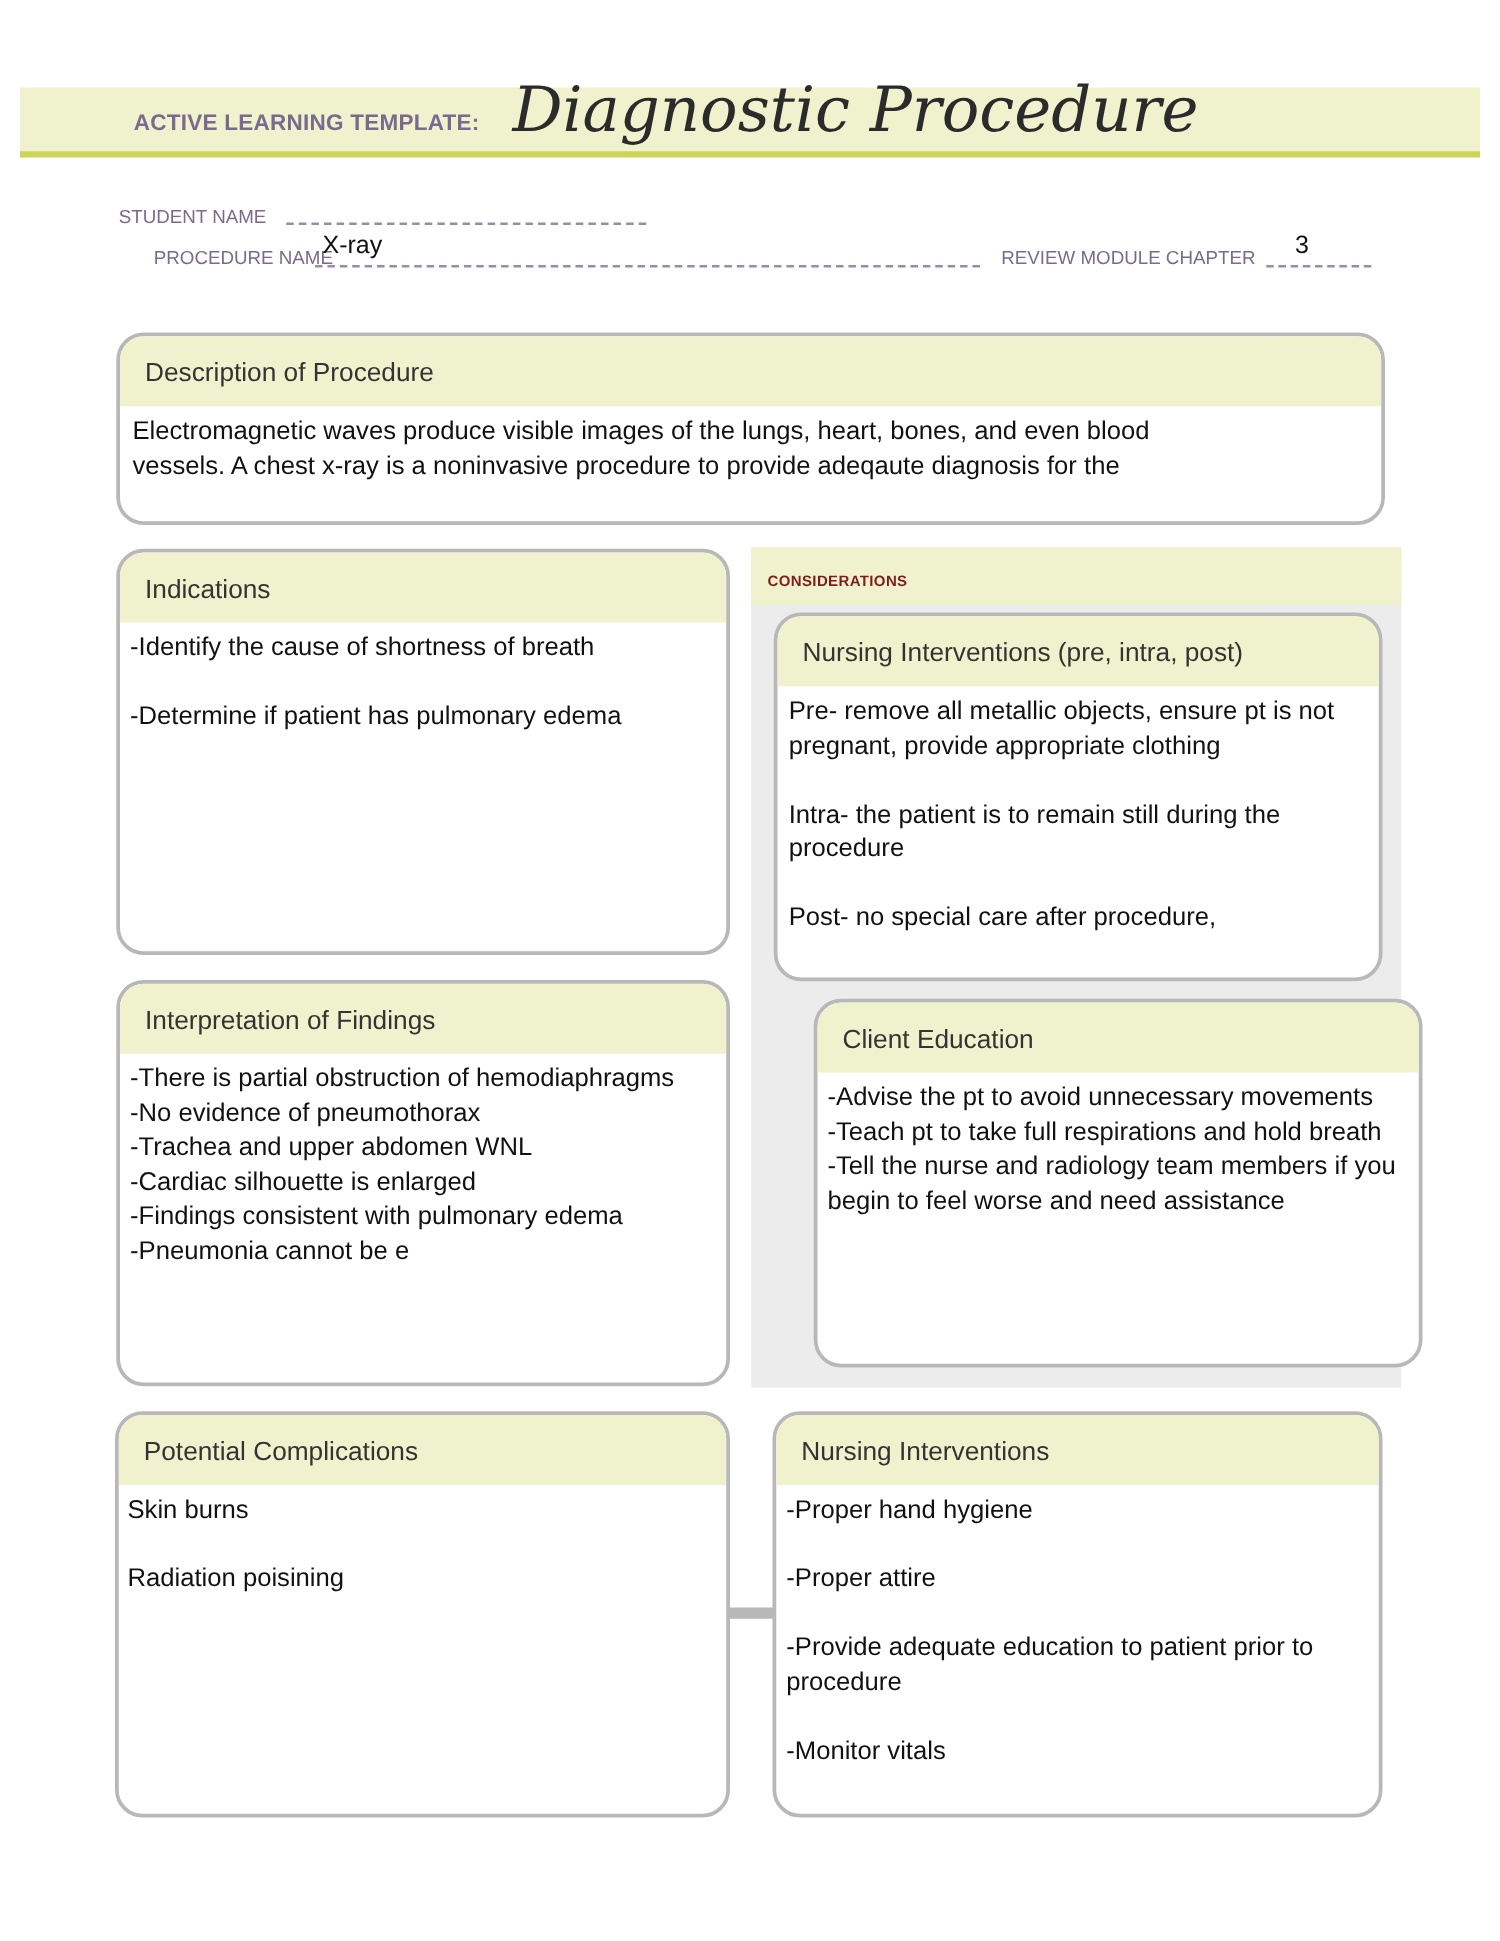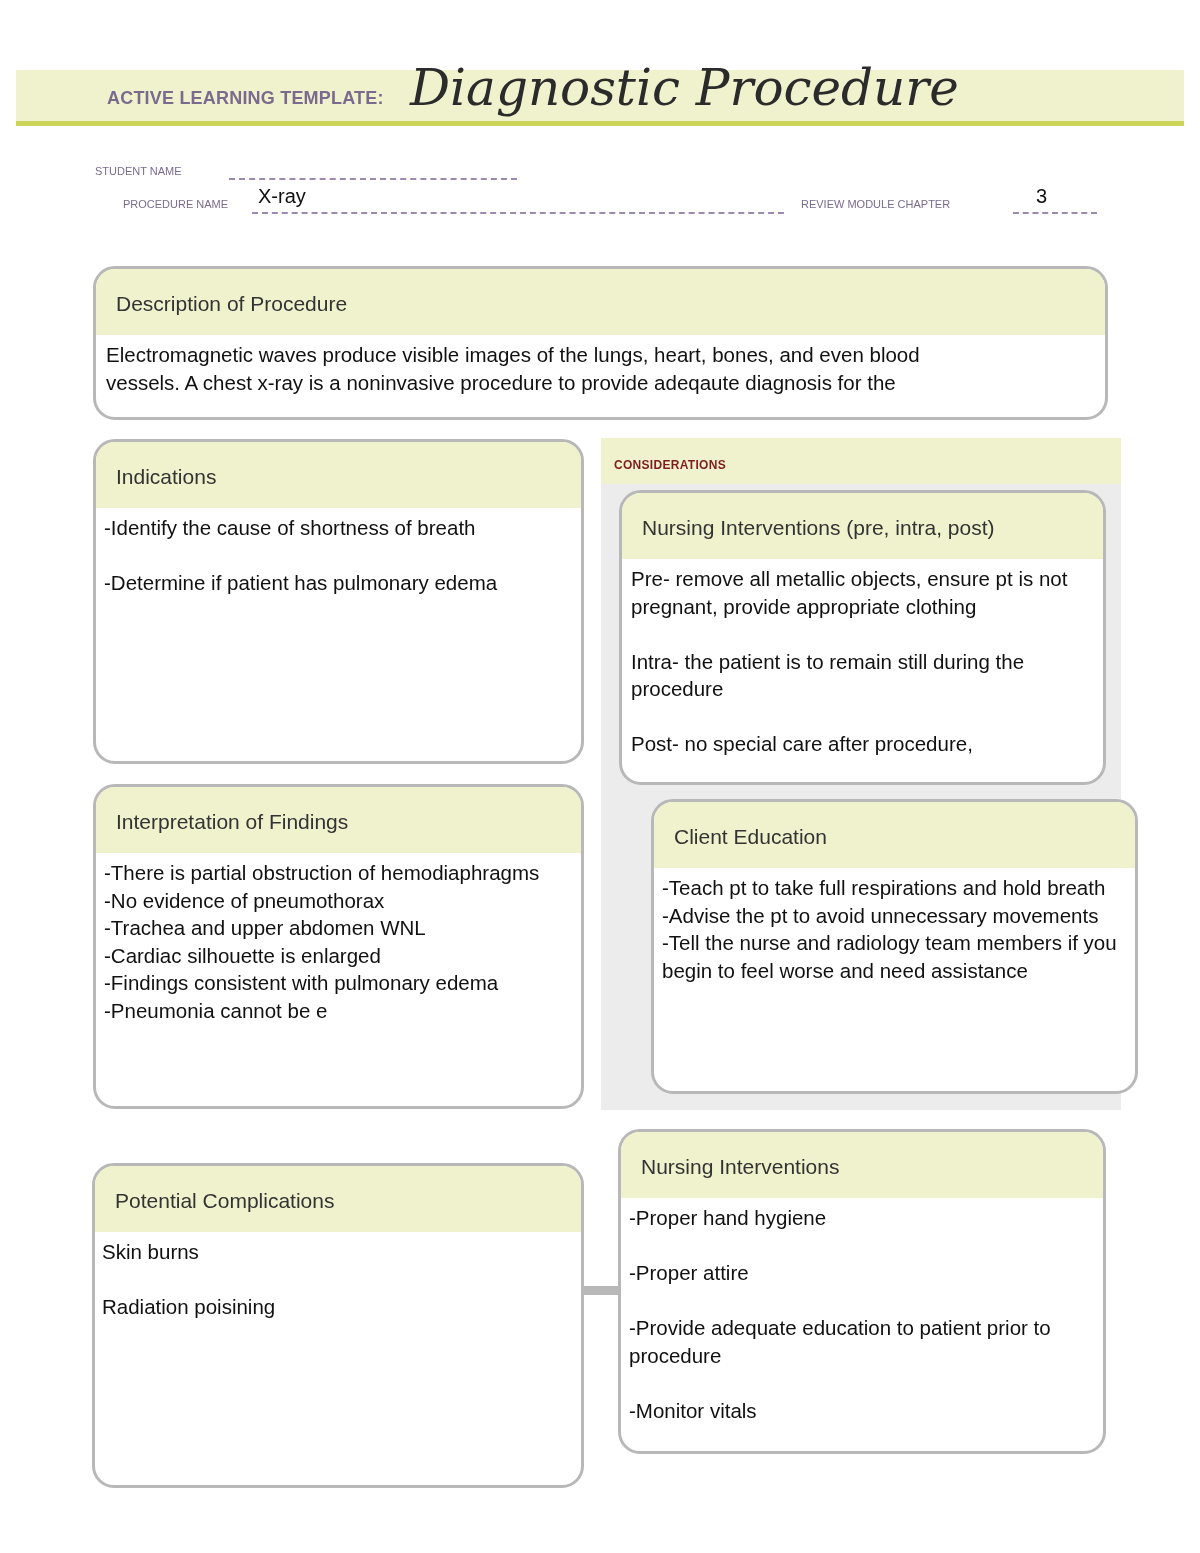--- a/index.html
+++ b/index.html
@@ -1,25 +1,25 @@
 <!DOCTYPE html>
 <html><head>
 <meta charset="utf-8">
 <style>
   * { box-sizing: border-box; margin: 0; padding: 0; }
   body { width: 1200px; height: 1553px; background: #ffffff; position: relative; font-family: "Liberation Sans", sans-serif; color: #111; overflow: hidden; }
   .title-band { position: absolute; left: 16px; top: 70px; width: 1168px; height: 52px; background: #f0f2cd; }
   .title-rule { position: absolute; left: 16px; top: 121px; width: 1168px; height: 5px; background: #cdd45a; }
   .title-label { position: absolute; left: 107px; top: 88px; font-family: "Liberation Sans", sans-serif; font-size: 18px; font-weight: bold; color: #7a6b8e; letter-spacing: 0.2px; }
   .title-main { position: absolute; left: 410px; top: 56px; font-family: "DejaVu Serif", serif; font-style: italic; font-size: 50px; color: #2b2b2b; line-height: 64px; }
-  .field-label { position: absolute; font-size: 11px; color: #7a6b8e; }
+  .field-label { position: absolute; font-size: 15px; color: #7a6b8e; }
   .field-line { position: absolute; border-bottom: 2px dashed #9a8aae; height: 2px; }
   .field-value { position: absolute; font-family: "Liberation Sans", sans-serif; font-size: 20px; color: #111; }
   .box { position: absolute; border: 3px solid #b8b8b8; border-radius: 22px; background: #fff; overflow: hidden; }
-  .box-head { background: #f0f2cd; height: 66px; padding-left: 20px; font-size: 21px; color: #333; display: flex; align-items: center; padding-top: 4px; }
+  .box-head { background: #f0f2cd; height: 56px; padding-left: 20px; font-size: 21px; color: #333; display: flex; align-items: center; padding-top: 4px; }
   .box-body { padding: 6px 18px 0 8px; font-size: 20.5px; line-height: 27.5px; color: #111; }
   .box-body p { margin: 0; }
   .gap { height: 27.5px; }
   .considerations-panel { position: absolute; left: 601px; top: 438px; width: 520px; height: 672px; background: #ececec; }
   .considerations-head { position: absolute; left: 601px; top: 438px; width: 520px; height: 46px; background: #f0f2cd; }
   .considerations-label { position: absolute; left: 614px; top: 458px; font-size: 12px; font-weight: bold; color: #7f1d1d; letter-spacing: 0.3px; }
   .connector { position: absolute; left: 584px; top: 1286px; width: 36px; height: 9px; background: #b8b8b8; }
 </style>
 </head>
 <body>
@@ -81,27 +81,27 @@
     <p>-Trachea and upper abdomen WNL</p>
     <p>-Cardiac silhouette is enlarged</p>
     <p>-Findings consistent with pulmonary edema</p>
     <p>-Pneumonia cannot be e</p>
   </div>
 </div>
 
 <div class="box" style="left:619px; top:799px; width:487px; height:295px;margin-left:32px;">
   <div class="box-head">Client Education</div>
   <div class="box-body" style="padding-left:8px;">
+    <p>-Advise the pt to avoid unnecessary movements</p>
     <p>-Teach pt to take full respirations and hold breath</p>
-    <p>-Advise the pt to avoid unnecessary movements</p>
     <p>-Tell the nurse and radiology team members if you begin to feel worse and need assistance</p>
   </div>
 </div>
 
-<div class="box" style="left:92px; top:1129px; width:492px; height:325px;margin-top:34px;">
+<div class="box" style="left:92px; top:1129px; width:492px; height:325px;">
   <div class="box-head">Potential Complications</div>
   <div class="box-body" style="padding-left:7px;">
     <p>Skin burns</p>
     <div class="gap"></div>
     <p>Radiation poisining</p>
   </div>
 </div>
 
 <div class="connector"></div>
 

